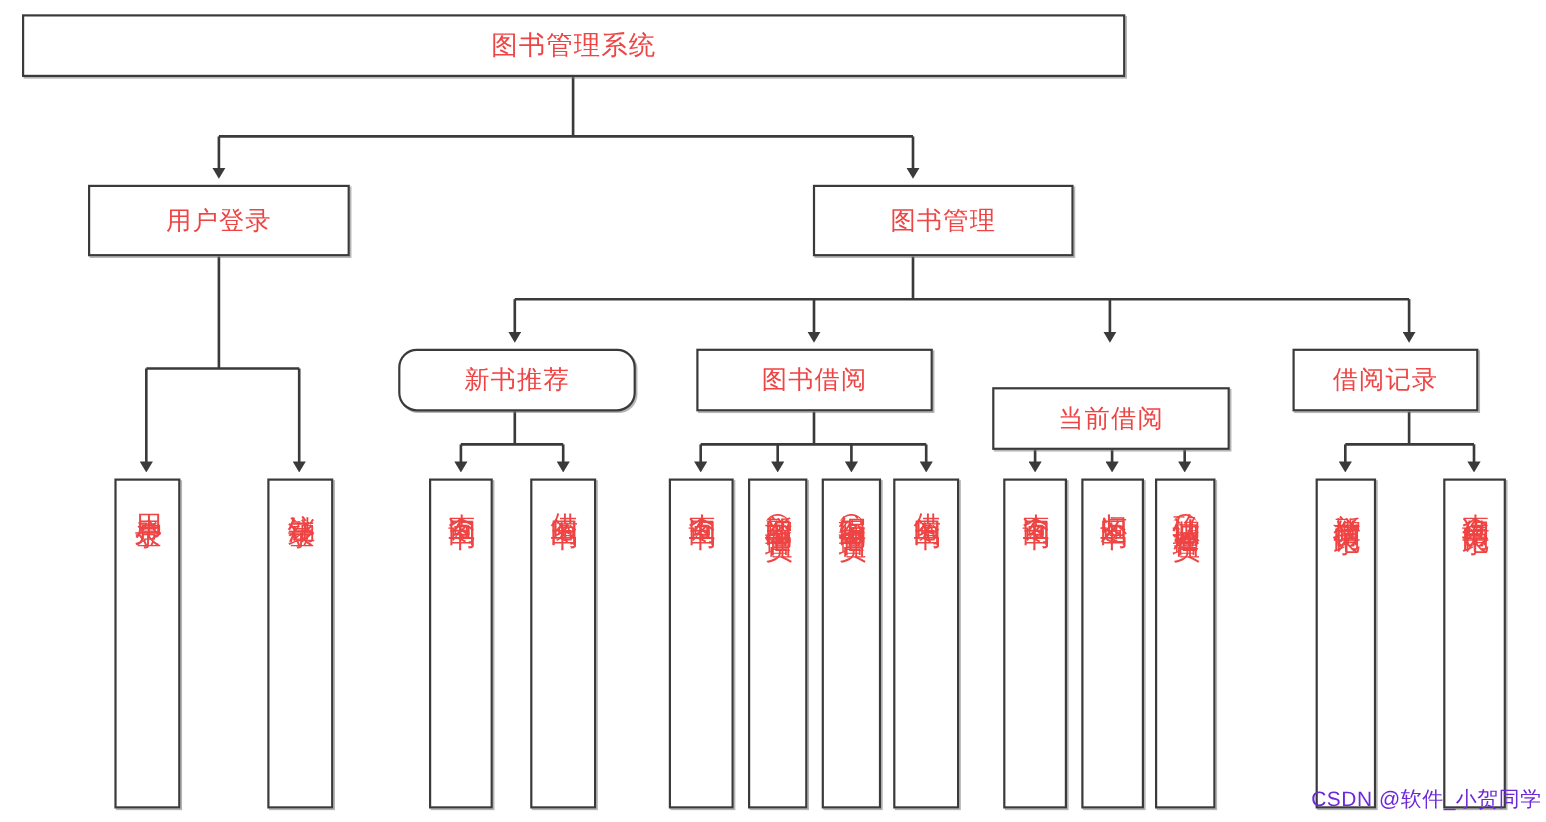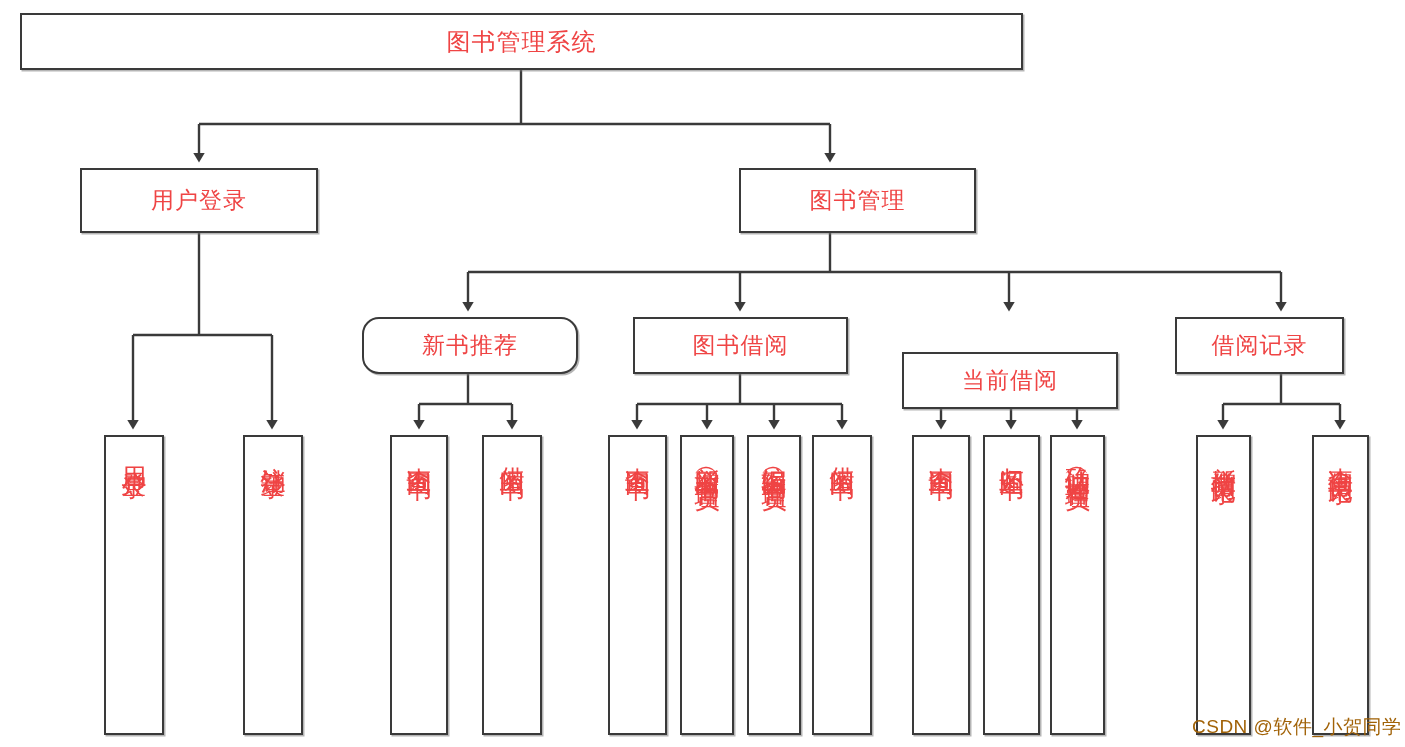--- a/index.html
+++ b/index.html
@@ -61,21 +61,21 @@
     line-height: 1;
     max-height: 100%;
   }
   .node.root .node-label { font-size: 24px; }
 
   #watermark {
     position: absolute;
     left: 1192px;
     top: 714px;
     font-size: 19px;
-    color: #a16207;
+    color: #6d28d9;
     white-space: nowrap;
     z-index: 5;
     letter-spacing: 0.5px;
   }
 </style>
 </head>
 <body>
 
 <div id="diagram-root">
 

